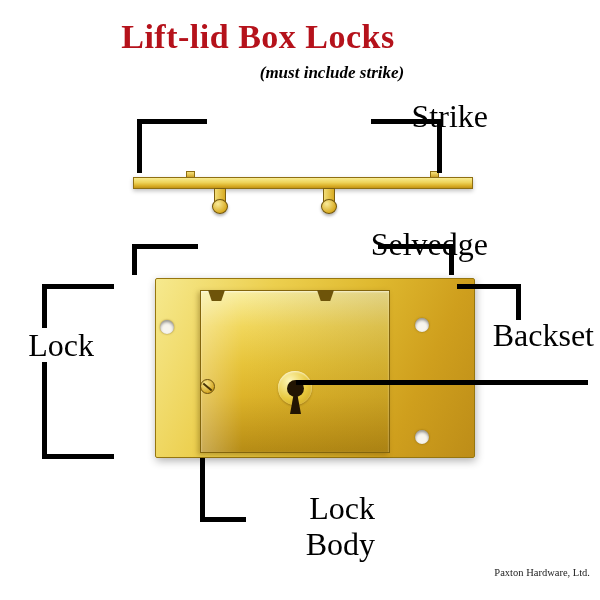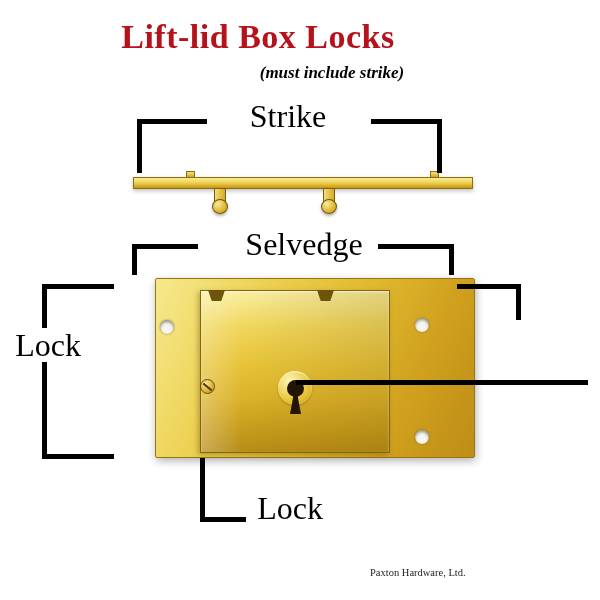--- a/index.html
+++ b/index.html
@@ -3,21 +3,21 @@
 <meta charset="utf-8">
 <style>
   * { margin:0; padding:0; box-sizing:border-box; }
   html,body { background:#fff; }
   body { font-family:"Liberation Serif", serif; }
   #canvas { position:relative; width:600px; height:600px; background:#ffffff; overflow:hidden; }
 
   .label { position:absolute; color:#000; text-align:center; font-family:"Liberation Serif", serif; }
   .title { top:18px; left:14px; width:488px; font-size:34px; font-weight:700; color:var(--title-red,#b5121b); letter-spacing:0.5px; }
   .subtitle { top:63px; left:0; width:600px; font-size:17px; font-weight:700; font-style:italic;margin-left:32px; }
-  .big { font-size:32px; line-height:34px; }
+  .big { font-size:32px; line-height:34px;text-align:right; }
 
   .line { position:absolute; background:var(--line-black,#000); z-index:5; }
 
   
   .strike-bar { position:absolute; left:133px; top:177px; width:340px; height:12px;
     background:linear-gradient(180deg,#f8ec92 0%,#eed35a 45%,#d9ad24 80%,#c1931b 100%);
     border:1px solid #8f6f12; box-shadow:0 2px 4px rgba(0,0,0,.25); z-index:2; }
   .tab { position:absolute; width:9px; height:8px; background:linear-gradient(180deg,#f4e07a,#cfa01d);
     border:1px solid #8f6f12; z-index:1; }
   .post-stem { position:absolute; width:12px; height:14px; background:linear-gradient(90deg,#f2dd76,#d8ab22);
@@ -46,21 +46,21 @@
 
   .hole { position:absolute; width:14px; height:14px; border-radius:50%; background:#f7f5ee;
     box-shadow:inset 0 2px 3px rgba(0,0,0,.4), 0 0 2px rgba(110,80,10,.7); z-index:3; }
   .screw { position:absolute; left:200px; top:379px; width:15px; height:15px; border-radius:50%;
     background:radial-gradient(circle at 35% 30%,#f7e891,#d3a41f 75%,#9c750f 100%);
     border:1px solid #6b4f0d; z-index:3; }
   .screw-slot { position:absolute; left:1px; top:6px; width:11px; height:2px; background:#4a3608;
     transform:rotate(40deg); }
 
   .text-knockout { background:#fff; padding:0 2px; }
-  .credit { position:absolute; top:567px; right:10px; width:220px; text-align:left;
+  .credit { position:absolute; top:567px; right:10px; width:220px; text-align:right;
     font-size:10.5px; color:#222; z-index:6; }
 </style>
 </head>
 <body>
 
 <div id="canvas">
 
   <div class="label title">Lift-lid Box Locks</div>
   <div class="label subtitle">(must include strike)</div>
 
@@ -71,21 +71,21 @@
   <div class="line" style="left:437px;top:119px;width:5px;height:54px;"></div>
 
   <div class="tab" style="left:186px;top:171px;"></div>
   <div class="tab" style="left:430px;top:171px;"></div>
   <div class="strike-bar"></div>
   <div class="post-stem" style="left:214px;top:188px;"></div>
   <div class="post-cap" style="left:212px;top:199px;"></div>
   <div class="post-stem" style="left:323px;top:188px;"></div>
   <div class="post-cap" style="left:321px;top:199px;"></div>
 
-  <div class="label big" style="top:227px;left:104px;width:400px;z-index:6;">Selvedge</div>
+  <div class="label big" style="top:227px;left:88px;width:400px;z-index:6;">Selvedge</div>
   <div class="line" style="left:132px;top:244px;width:66px;height:5px;"></div>
   <div class="line" style="left:132px;top:244px;width:5px;height:31px;"></div>
   <div class="line" style="left:378px;top:244px;width:76px;height:5px;"></div>
   <div class="line" style="left:449px;top:244px;width:5px;height:31px;"></div>
 
   <div class="lock-plate"></div>
   <div class="lock-body"></div>
   <div class="notch" style="left:208px;top:290px;"></div>
   <div class="notch" style="left:317px;top:290px;"></div>
   <div class="boss"></div>
@@ -100,23 +100,25 @@
 
   <div class="line" style="left:42px;top:284px;width:72px;height:5px;"></div>
   <div class="line" style="left:42px;top:284px;width:5px;height:175px;"></div>
   <div class="line" style="left:42px;top:454px;width:72px;height:5px;"></div>
   <div class="label big" style="top:328px;left:0;width:96px;z-index:6;">
     <div class="text-knockout">Lock</div>
   </div>
 
   <div class="line" style="left:457px;top:284px;width:64px;height:5px;"></div>
   <div class="line" style="left:516px;top:284px;width:5px;height:36px;"></div>
+  <div class="label big" style="top:318px;left:462px;width:132px;z-index:6;">Backset</div>
   <div class="line" style="left:296px;top:380px;width:292px;height:5px;"></div>
 
   <div class="line" style="left:200px;top:458px;width:5px;height:64px;"></div>
   <div class="line" style="left:200px;top:517px;width:46px;height:5px;"></div>
   <div class="label big" style="top:490px;left:205px;width:170px;line-height:36px;z-index:6;">
     <div>Lock</div>
+    <div>Body</div>
   </div>
 
   <div class="credit">Paxton Hardware, Ltd.</div>
 
 </div>
 
 </body></html>

